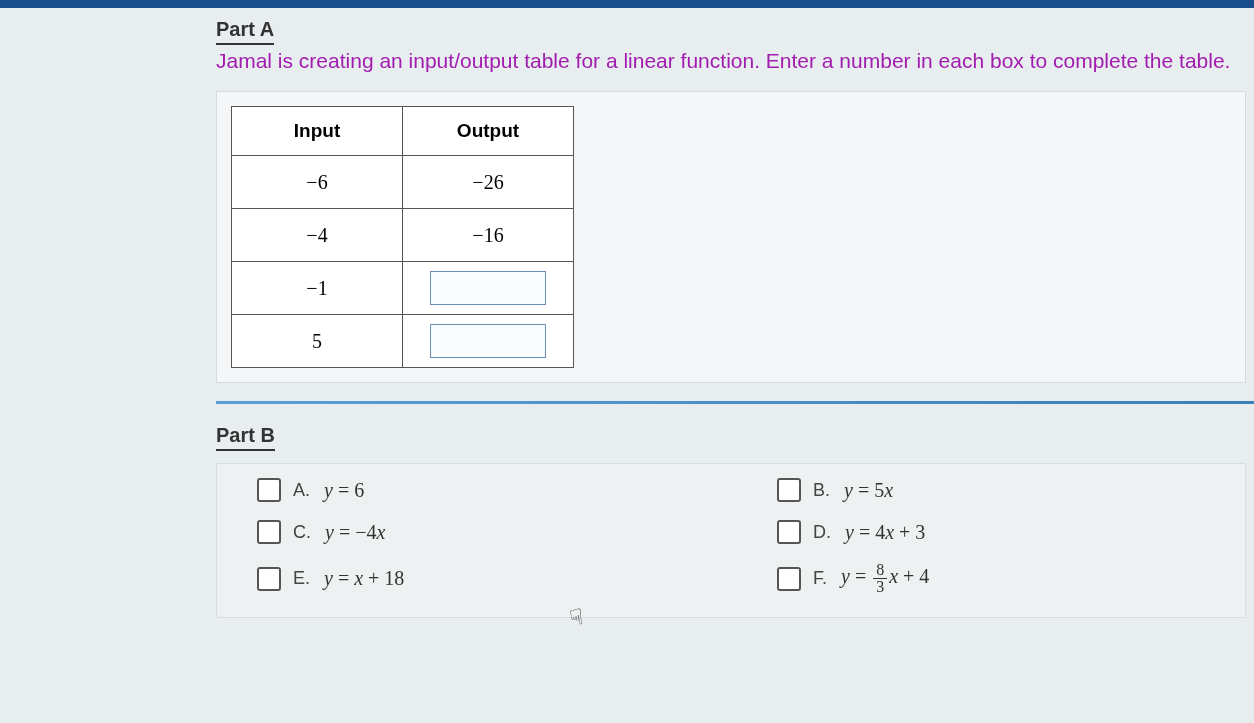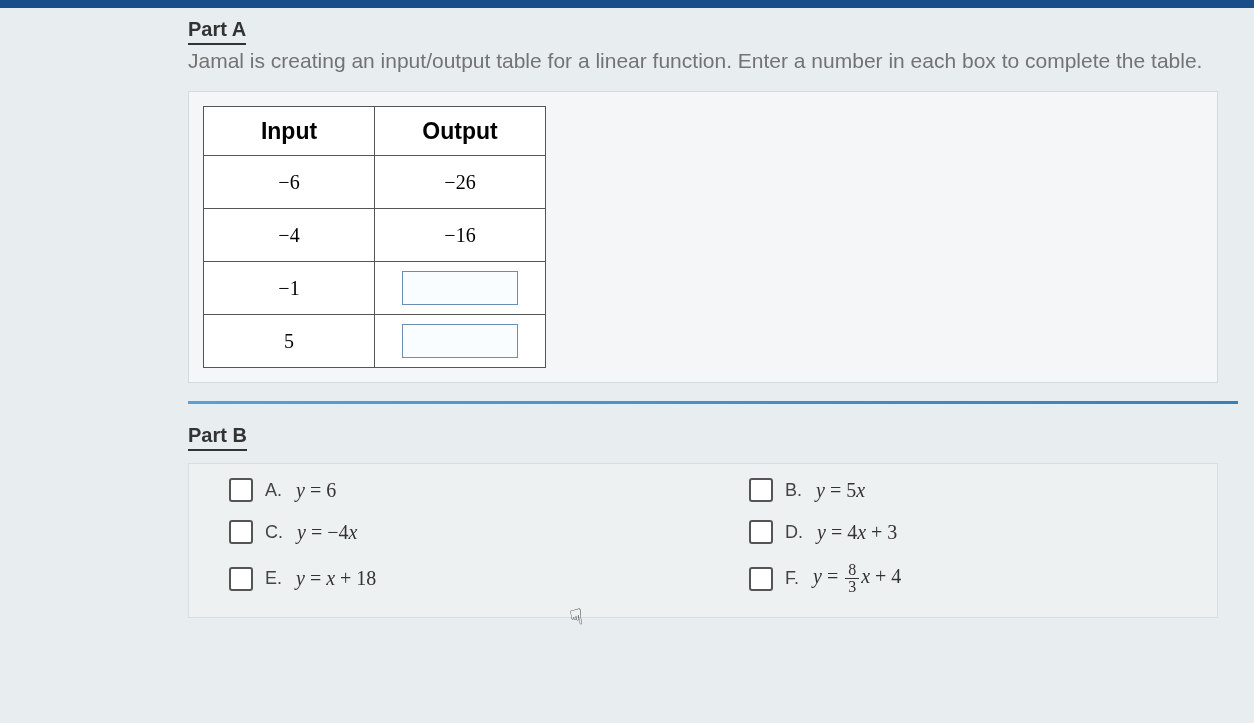--- a/index.html
+++ b/index.html
@@ -11,33 +11,34 @@
     height: 723px;
     overflow: hidden;
     position: relative;
   }
   .top-bar {
     height: 8px;
     background: #1a4e8a;
   }
   .content {
     padding: 10px 0 0 188px;
+    margin-left: 28px;
   }
   .part-label {
     font-weight: bold;
     font-size: 20px;
     color: #333;
     display: inline-block;
     border-bottom: 2px solid #333;
     padding-bottom: 2px;
     margin-bottom: 4px;
   }
   .question-text {
     font-size: 21px;
-    color: #737373;
+    color: #a21caf;
     margin-bottom: 18px;
   }
   .question-text .emph {
     text-decoration: underline;
   }
   .table-wrap {
     background: #f4f6f7;
     border: 1px solid #d5dade;
     padding: 14px 14px 14px 14px;
     width: 1030px;
@@ -52,21 +53,21 @@
     border: 1px solid #555;
     text-align: center;
     font-size: 20px;
     height: 40px;
     padding: 4px 10px;
     font-family: "Times New Roman", serif;
   }
   table.io th {
     font-family: "Segoe UI", Arial, sans-serif;
     font-weight: bold;
-    font-size: 23px;
+    font-size: 19px;
     width: 150px;
     background: #fff;
   }
   table.io td {
     width: 150px;
     height: 44px;
   }
   .answer-input {
     width: 110px;
     height: 30px;

